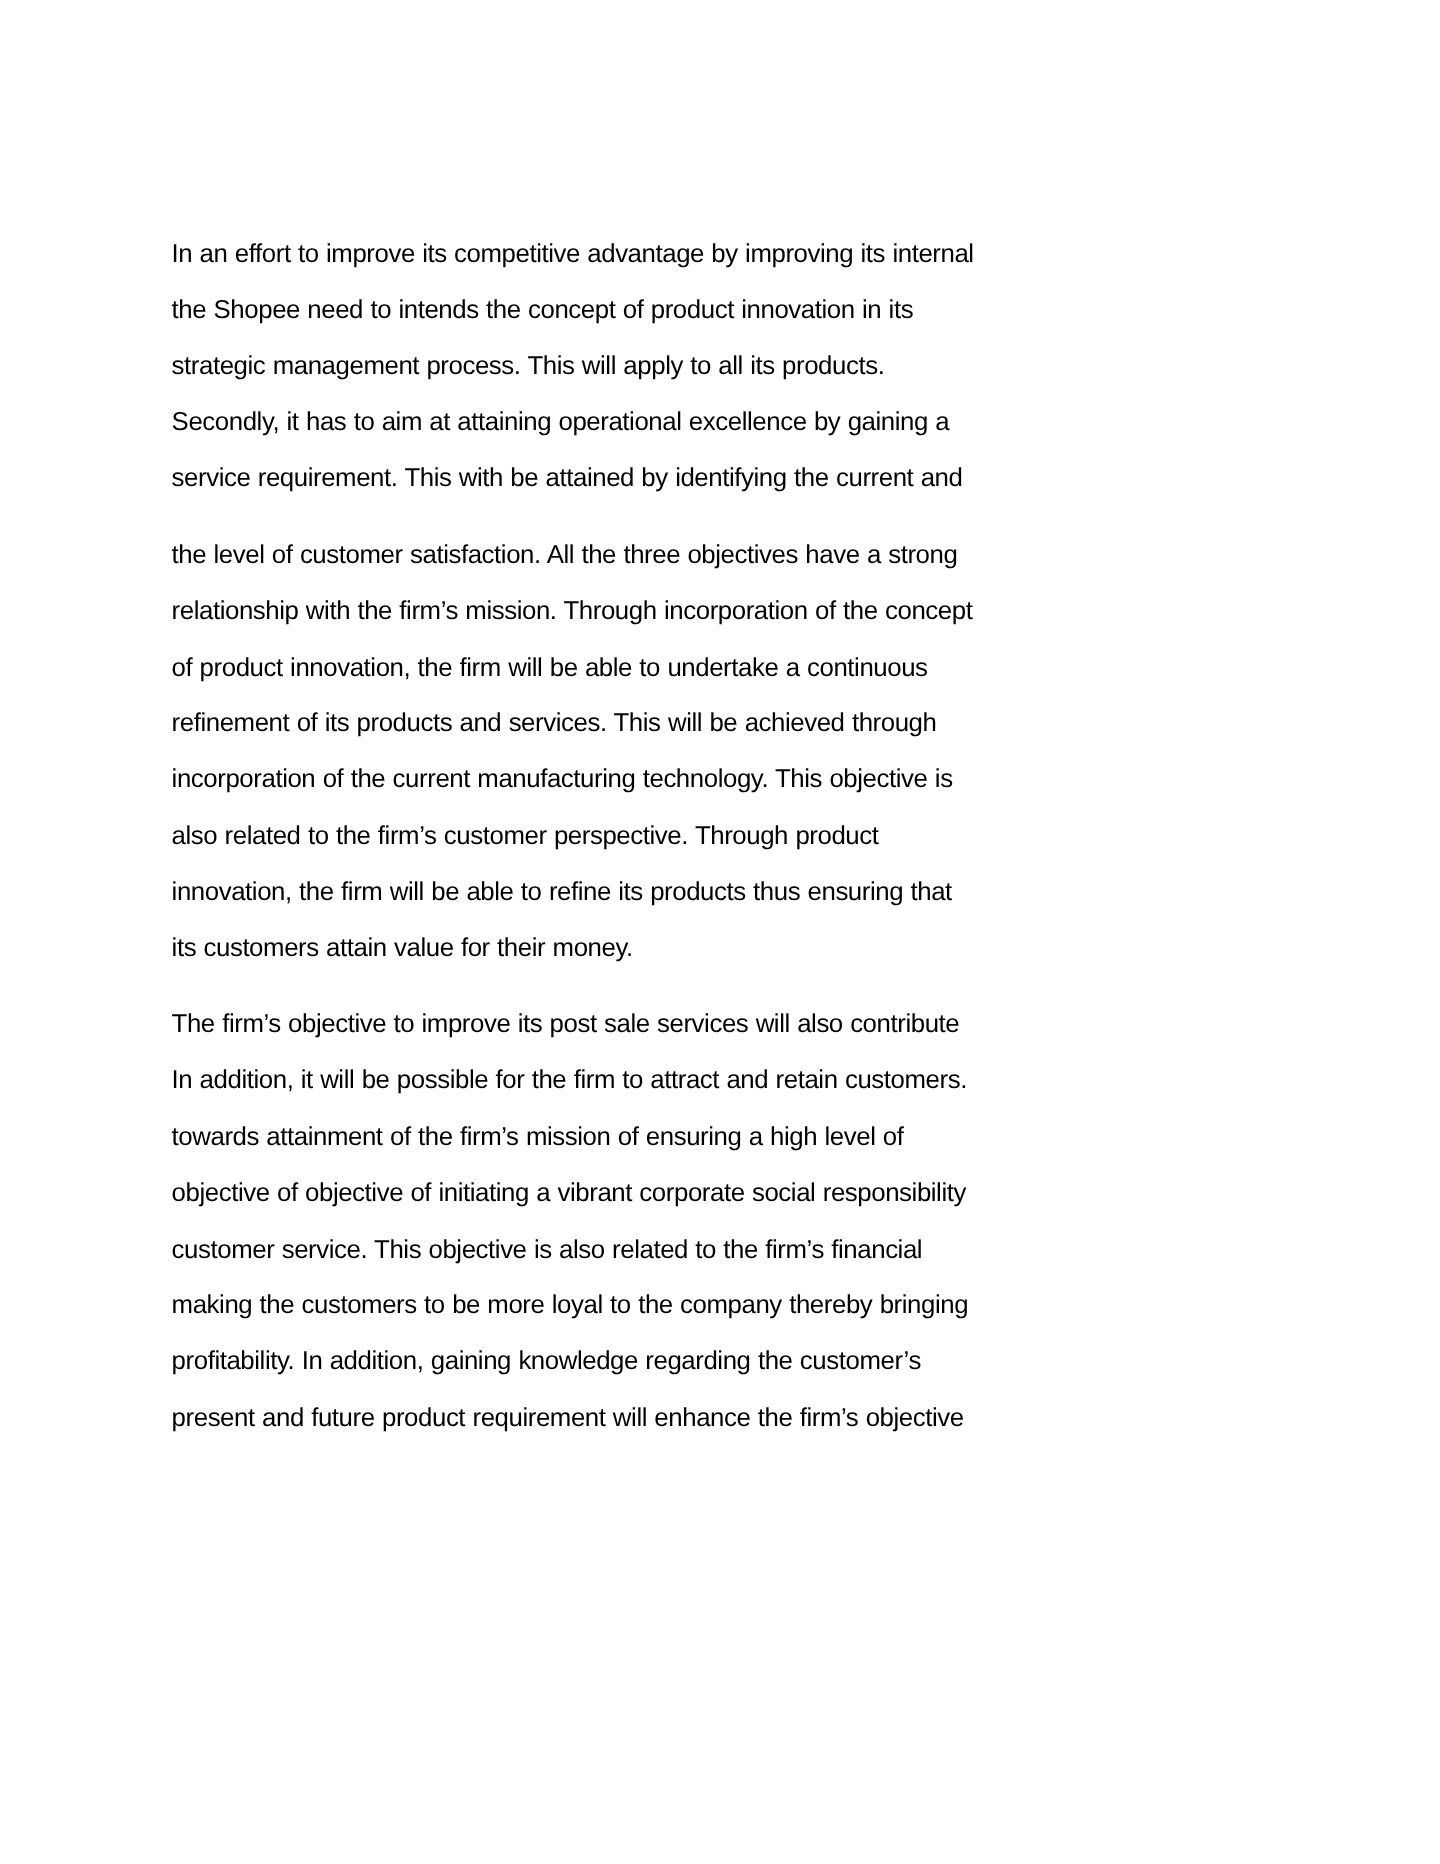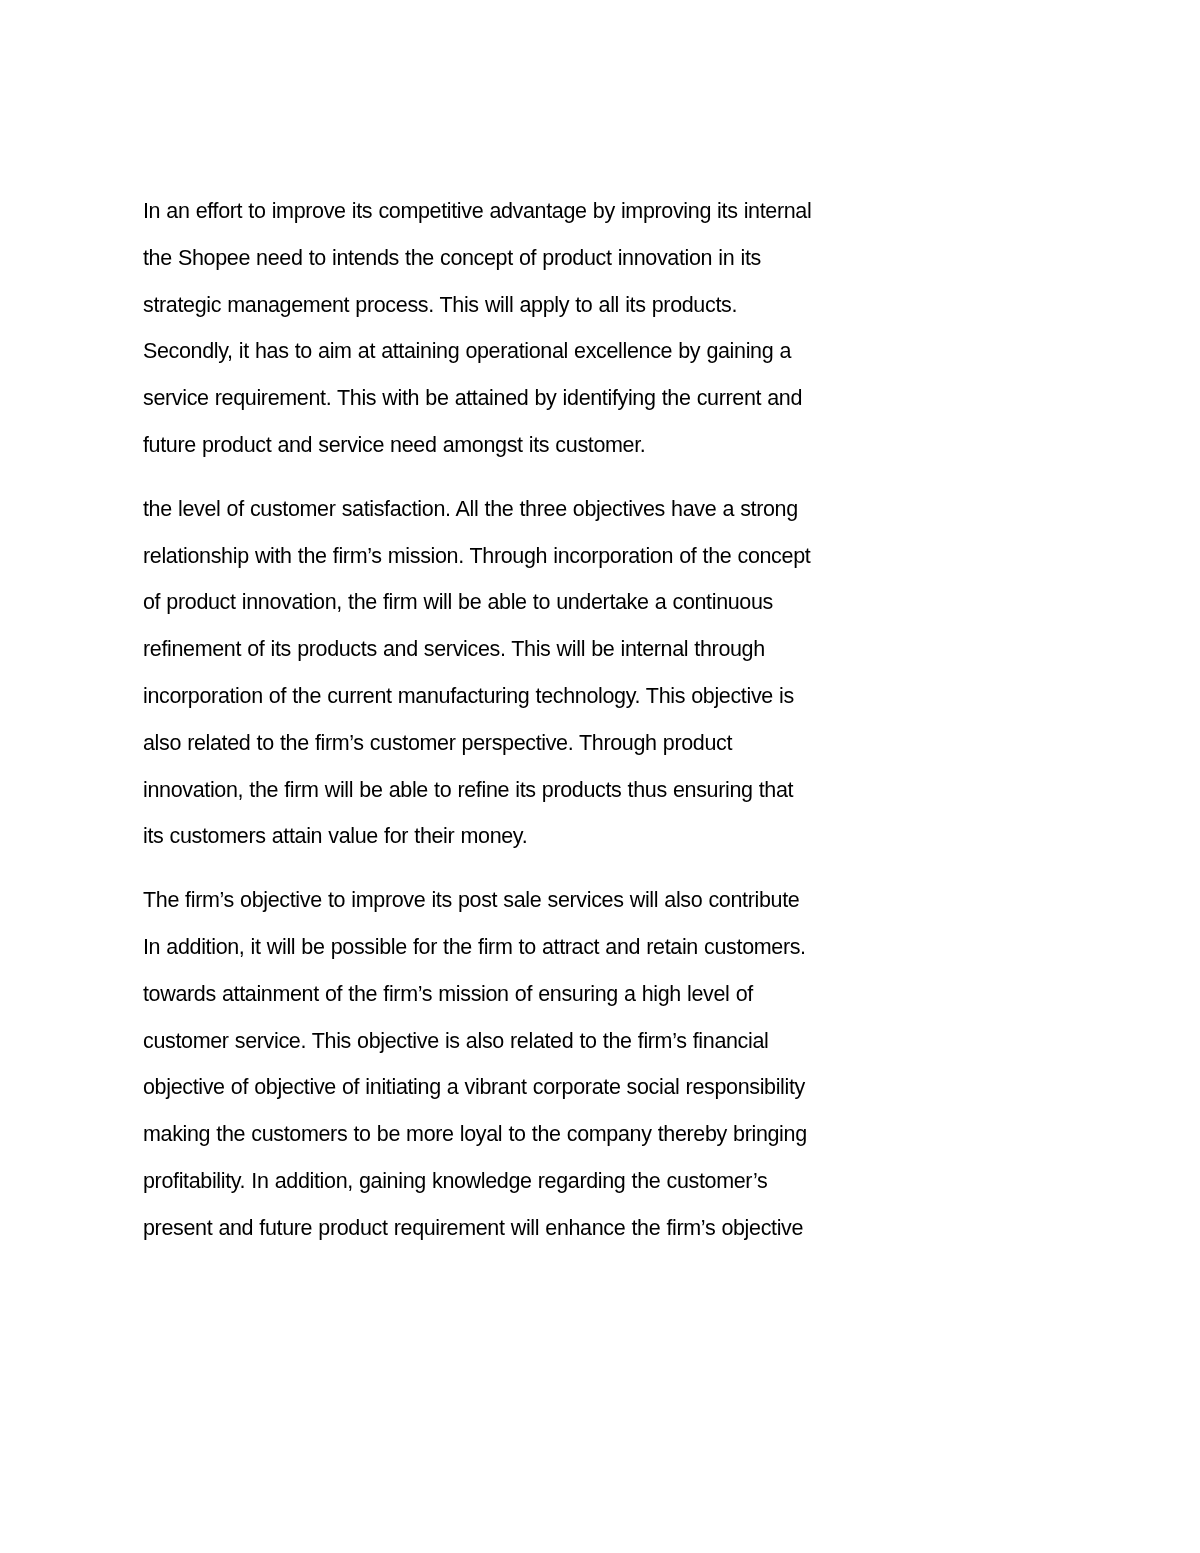--- a/index.html
+++ b/index.html
@@ -48,39 +48,38 @@
 
 <div class="page">
   <div class="content">
 
     <p class="para">
       <span class="line">In an effort to improve its competitive advantage by improving its internal</span>
       <span class="line">the Shopee need to intends the concept of product innovation in its</span>
       <span class="line">strategic management process. This will apply to all its products.</span>
       <span class="line">Secondly, it has to aim at attaining operational excellence by gaining a</span>
       <span class="line">service requirement. This with be attained by identifying the current and</span>
-      <span class="line">future product and service need amongst its customer.</span>
     </p>
 
     <p class="para">
       <span class="line">the level of customer satisfaction. All the three objectives have a strong</span>
       <span class="line">relationship with the firm’s mission. Through incorporation of the concept</span>
       <span class="line">of product innovation, the firm will be able to undertake a continuous</span>
-      <span class="line">refinement of its products and services. This will be internal through</span>
+      <span class="line">refinement of its products and services. This will be achieved through</span>
       <span class="line">incorporation of the current manufacturing technology. This objective is</span>
       <span class="line">also related to the firm’s customer perspective. Through product</span>
       <span class="line">innovation, the firm will be able to refine its products thus ensuring that</span>
       <span class="line">its customers attain value for their money.</span>
     </p>
 
     <p class="para">
       <span class="line">The firm’s objective to improve its post sale services will also contribute</span>
       <span class="line">In addition, it will be possible for the firm to attract and retain customers.</span>
       <span class="line">towards attainment of the firm’s mission of ensuring a high level of</span>
+      <span class="line">objective of objective of initiating a vibrant corporate social responsibility</span>
       <span class="line">customer service. This objective is also related to the firm’s financial</span>
-      <span class="line">objective of objective of initiating a vibrant corporate social responsibility</span>
       <span class="line">making the customers to be more loyal to the company thereby bringing</span>
       <span class="line">profitability. In addition, gaining knowledge regarding the customer’s</span>
       <span class="line">present and future product requirement will enhance the firm’s objective</span>
     </p>
 
   </div>
 </div>
 
 </body></html>

